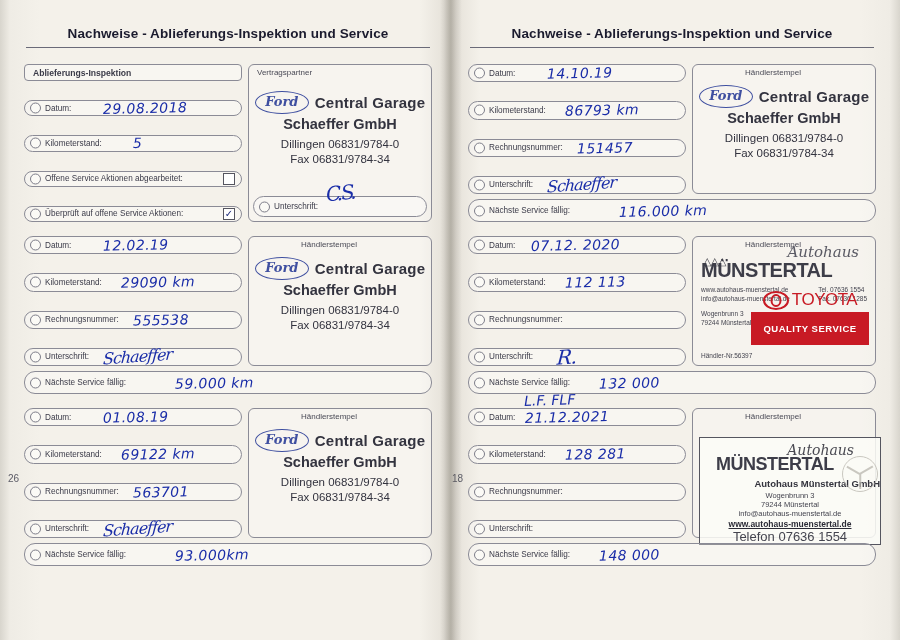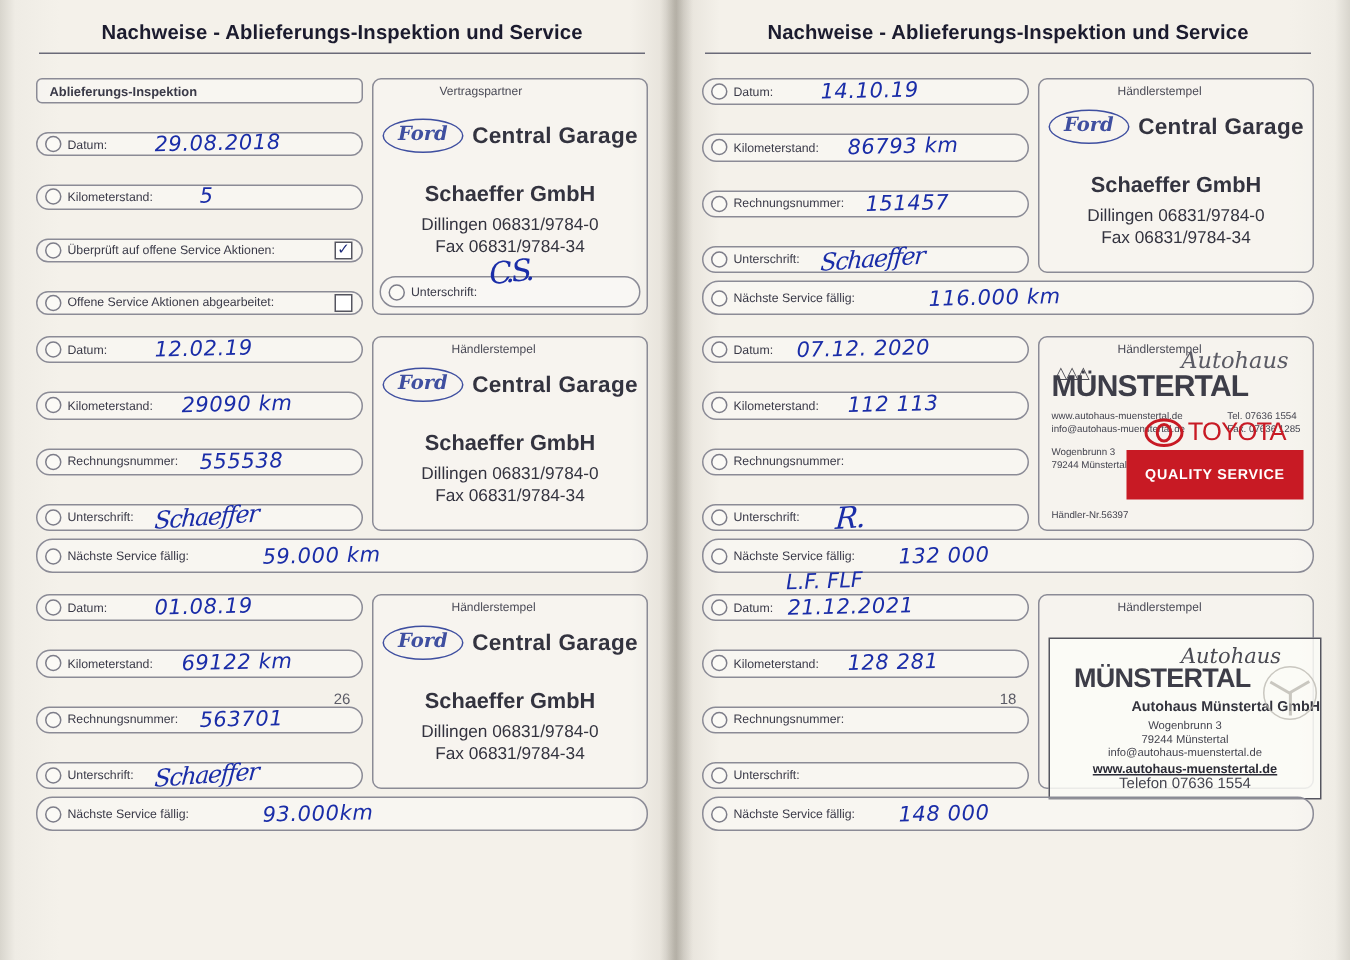--- a/index.html
+++ b/index.html
@@ -19,21 +19,21 @@
     height: 640px;
     background: linear-gradient(to right,
         #d8d5cd 0px, #efece5 10px, #f4f1ea 40px,
         #f4f1ea 420px, #e6e2da 444px, #d6d2c8 450px,
         #e6e2da 456px, #f4f1ea 480px, #f4f1ea 860px,
         #efece5 890px, #d8d5cd 900px);
     box-sizing: border-box;
   }
   .page {
     position: absolute;
-    top: 0;
+    top: 12px;
     height: 488px;
     box-sizing: border-box;
   }
   .page.left { left: 8px; width: 440px; }
   .page.right { left: 452px; width: 440px; }
 
   .page-title {
     text-align: center;
     font-size: 13.5px;
     font-weight: bold;
@@ -43,21 +43,20 @@
   }
   .title-rule {
     height: 1px;
     background: #6a6a78;
     margin: 6px 18px 0 18px;
   }
   .page-num {
     position: absolute;
     bottom: 16px;
     width: 100%;
-    text-align: center;
     font-size: 10px;
     color: #5b5b66;
   }
 
   .entries {
     position: absolute;
     top: 52px;
     left: 16px;
     right: 16px;
     bottom: 46px;
@@ -221,21 +220,21 @@
     display: inline-block;
     font-size: 15px;
     font-weight: bold;
     vertical-align: middle;
     color: #33333f;
     letter-spacing: 0.2px;
   }
   .stamp-line2 {
     font-size: 14.5px;
     font-weight: bold;
-    margin-top: 20px;
+    margin-top: 2px;
     color: #33333f;
   }
   .stamp-line3 {
     font-size: 11.5px;
     margin-top: 6px;
     color: #33333f;
   }
   .stamp-line4 {
     font-size: 11.5px;
     margin-top: 3px;
@@ -398,40 +397,39 @@
     color: #3d3d48;
     text-align: left;
     padding-left: 16px;
     margin-top: -4px;
   }
   .m2-l1 { font-size: 9.5px; font-weight: bold; color: #33333d; margin-top: 3px; text-align: right; }
   .m2-l2 { font-size: 7.5px; color: #44444f; margin-top: 2px; }
   .m2-l3 { font-size: 7.5px; color: #44444f; }
   .m2-l4 { font-size: 7.5px; color: #44444f; }
   .m2-l5 { font-size: 8.5px; font-weight: bold; color: #2b2b36; margin-top: 1px; text-decoration: underline; }
-  .m2-l6 { font-size: 10px; color: #44444f; }
+  .m2-l6 { font-size: 13px; color: #44444f; }
 
   .note-lf {
     position: absolute;
     left: 56px;
     top: -16px;
     color: #1a2da8;
     font-family: "DejaVu Sans", sans-serif;
     font-style: italic;
     font-size: 14px;
     transform: rotate(-2deg);
   }
 
   .vertragspartner-head {
     position: absolute;
     top: 3px;
     left: 8px;
     font-size: 8px;
     color: #4a4a56;
-    margin-left: 36px;
   }
   .scribble {
     position: absolute;
     color: #1a2da8;
     font-family: "DejaVu Serif", serif;
     font-size: 20px;
     transform: rotate(-6deg) skewX(-12deg);
     letter-spacing: -3px;
   }
   .mb-logo {
@@ -498,27 +496,27 @@
               <span class="flabel">Datum:</span>
               <span class="hand val">29.08.2018</span>
             </div>
             <div class="field">
               <span class="bullet"></span>
               <span class="flabel">Kilometerstand:</span>
               <span class="hand val l3">5</span>
             </div>
             <div class="field">
               <span class="bullet"></span>
+              <span class="flabel">Offene Service Aktionen abgearbeitet:</span>
+              <span class="checkbox"></span>
+            </div>
+            <div class="field">
+              <span class="bullet"></span>
               <span class="flabel">Überprüft auf offene Service Aktionen:</span>
               <span class="check-mark">✓</span>
-            </div>
-            <div class="field">
-              <span class="bullet"></span>
-              <span class="flabel">Offene Service Aktionen abgearbeitet:</span>
-              <span class="checkbox"></span>
             </div>
           </div>
           <div class="stamp-col">
             <div class="stamp-box">
               <span class="vertragspartner-head">Vertragspartner</span>
               <div class="stamp-ford">
                 <span class="ford-oval">Ford</span><span class="stamp-line1">Central Garage</span>
                 <div class="stamp-line2">Schaeffer GmbH</div>
                 <div class="stamp-line3">Dillingen  06831/9784-0</div>
                 <div class="stamp-line4">Fax 06831/9784-34</div>

